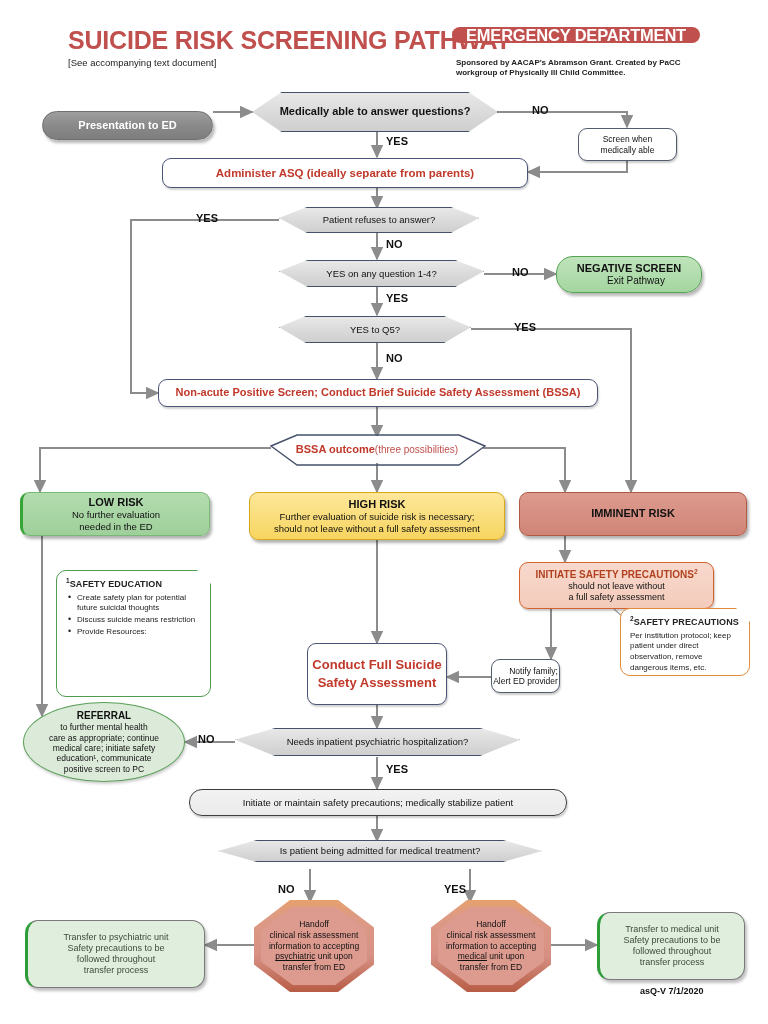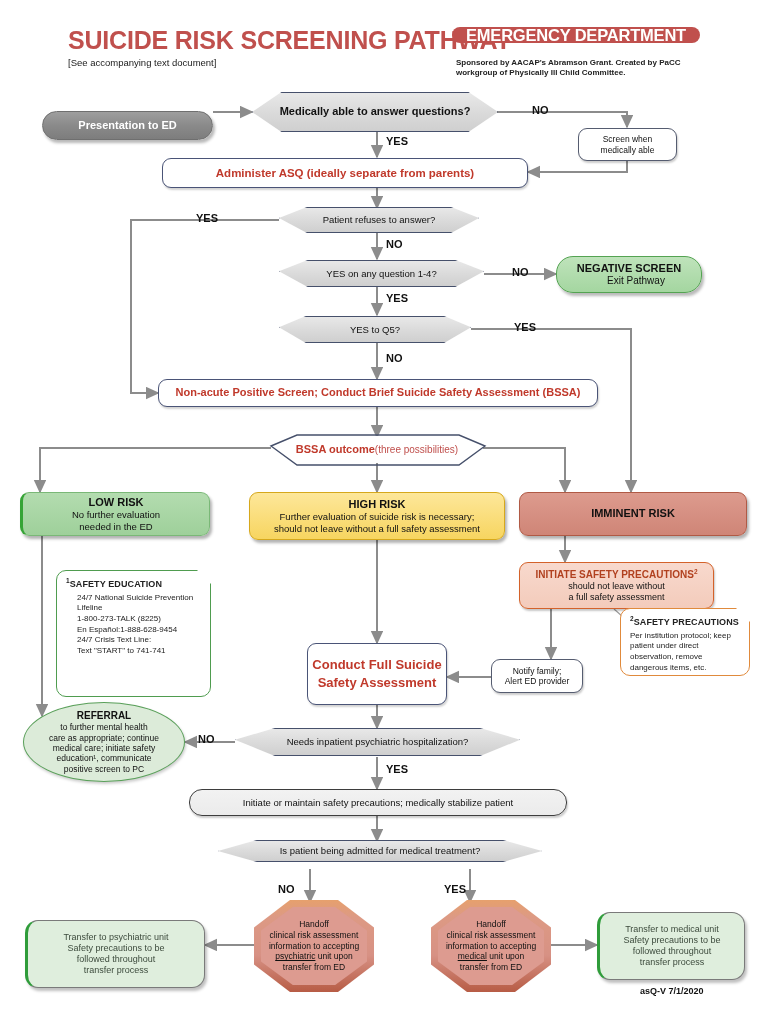--- a/index.html
+++ b/index.html
@@ -380,21 +380,21 @@
 </div>
 
 <div class="abs node res-safety" style="left:519px; top:562px; width:195px; height:47px;">
   <span style="font-weight:bold;font-size:10px;color:#b1411f;">
     <span>INITIATE SAFETY PRECAUTIONS</span><span class="sup" style="font-size:6.5px;vertical-align:super;">2</span>
   </span>
   <span style="white-space:pre-line;">should not leave without
 a full safety assessment</span>
 </div>
 
-<div class="abs node small-white" style="left:491px; top:659px; width:92px; height:34px; white-space:pre-line;">Notify family;
+<div class="abs node small-white" style="left:491px; top:659px; width:69px; height:34px; white-space:pre-line;text-align:right;">Notify family;
 Alert ED provider</div>
 
 <div class="abs node proc-blue" style="left:307px; top:643px; width:140px; height:62px; font-size:13px; white-space:pre-line; line-height:1.35;">Conduct Full Suicide
 Safety Assessment</div>
 
 <div class="abs node referral-oval" style="left:23px; top:702px; width:162px; height:80px;">
   <span style="font-weight:bold;font-size:10px;">REFERRAL</span>
   <span style="white-space:pre-line;">to further mental health
 care as appropriate; continue
 medical care; initiate safety
@@ -437,27 +437,25 @@
 followed throughout
 transfer process</div>
 
 <div class="abs node res-green-soft" style="left:597px; top:912px; width:148px; height:68px; white-space:pre-line;">Transfer to medical unit
 Safety precautions to be
 followed throughout
 transfer process</div>
 
 <div class="abs note green" style="left:56px; top:570px; width:155px; height:127px;">
   <h4><span class="sup">1</span><span>SAFETY EDUCATION</span></h4>
-  <div style="padding-left:11px;">
-    <div>24/7 National Suicide Prevention Lifeline</div>
-    <div>1-800-273-TALK (8225)</div>
-    <div>En Español:1-888-628-9454</div>
-    <div>24/7 Crisis Text Line:</div>
-    <div>Text "START" to 741-741</div>
-  </div>
+  <ul>
+    <li>Create safety plan for potential future suicidal thoughts</li>
+    <li>Discuss suicide means restriction</li>
+    <li>Provide Resources:</li>
+  </ul>
 </div>
 
 <div class="abs note orange" style="left:620px; top:608px; width:130px; height:68px;">
   <h4><span class="sup">2</span><span>SAFETY PRECAUTIONS</span></h4>
   <div>Per institution protocol; keep patient under direct observation, remove dangerous items, etc.</div>
 </div>
 
 <div class="abs lbl" style="left:532px; top:104px;">NO</div>
 <div class="abs lbl" style="left:386px; top:135px;">YES</div>
 <div class="abs lbl" style="left:196px; top:212px;">YES</div>

